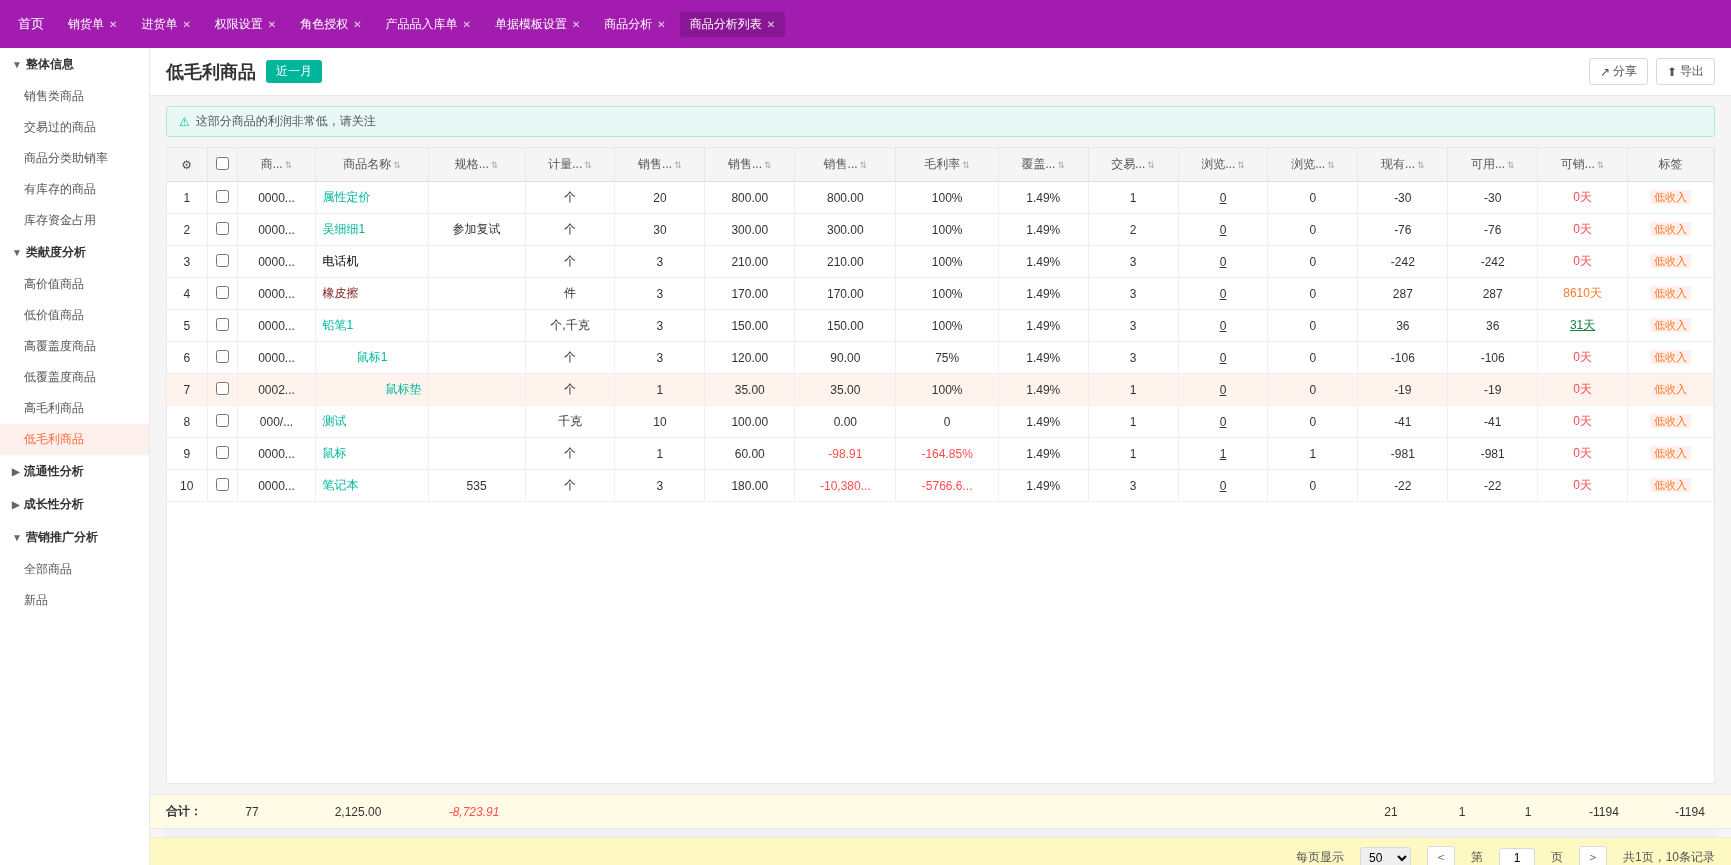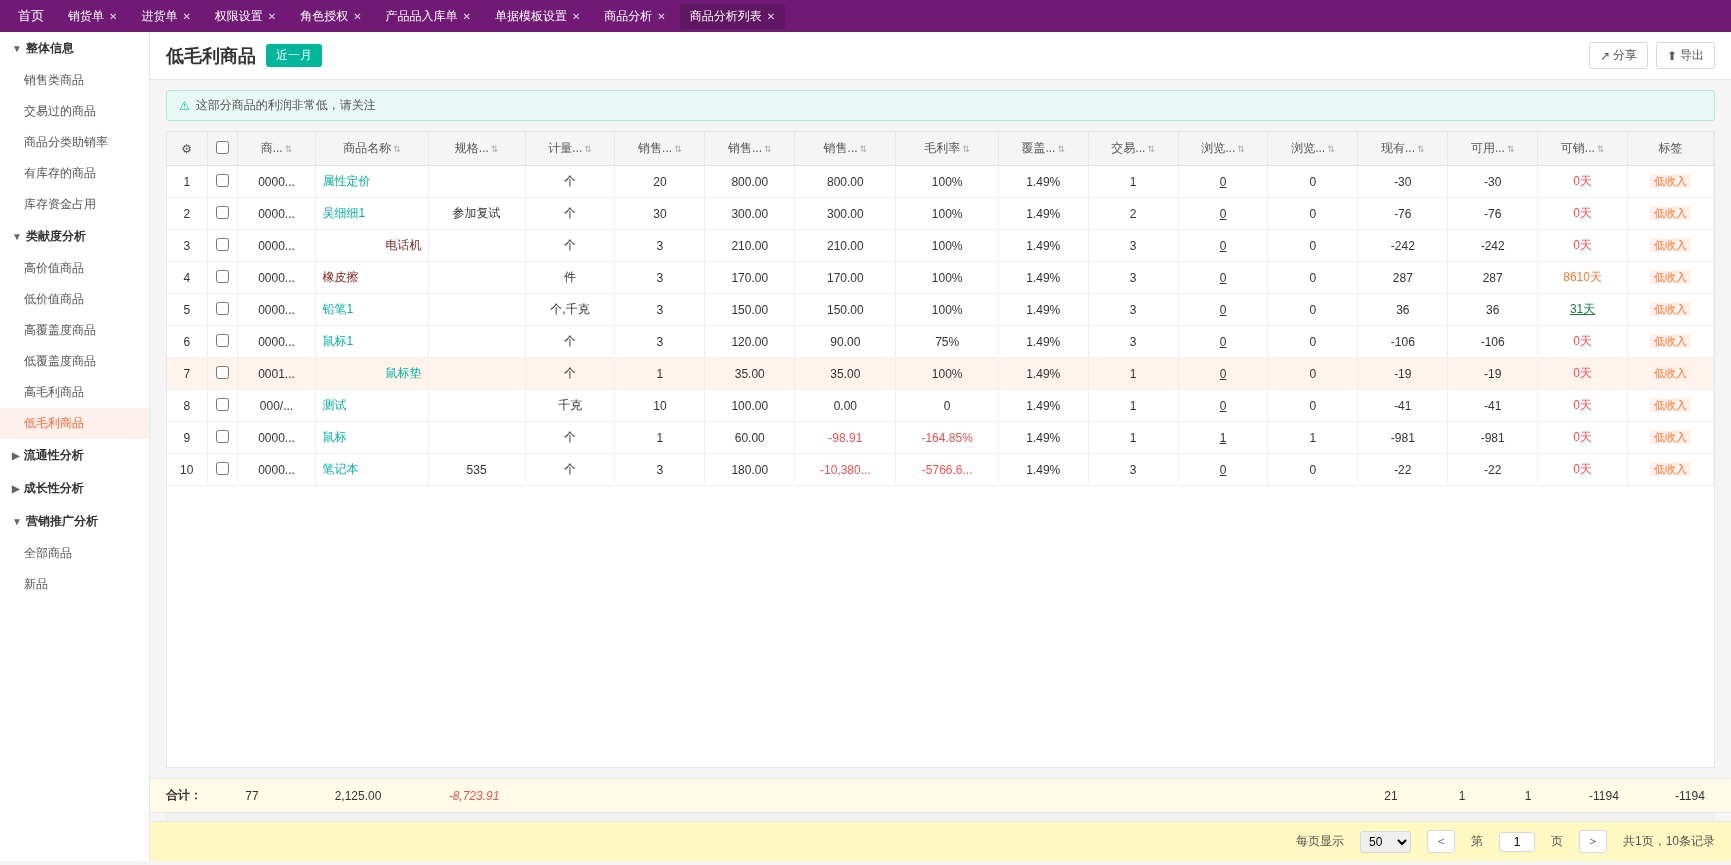--- a/index.html
+++ b/index.html
@@ -1,21 +1,21 @@
 <!DOCTYPE html>
 <html><head>
   <meta charset="utf-8">
   <style>
     * { box-sizing: border-box; margin: 0; padding: 0; font-family: 'Microsoft YaHei', SimSun, sans-serif; font-size: 12px; }
     body { background: #f5f5f5; overflow: hidden; }
 
     
     .top-nav {
-      background: #701a75;
-      height: 32px;
+      background: #a21caf;
+      height: 48px;
       display: flex;
       align-items: center;
       padding: 0 8px;
       gap: 4px;
     }
     .nav-item {
       color: #fff;
       padding: 4px 10px;
       cursor: pointer;
       border-radius: 3px;
@@ -405,21 +405,21 @@
     <td>0</td>
     <td>-76</td>
     <td>-76</td>
     <td style="color:#ff4d4f;">0天</td>
     <td><span class="tag-low">低收入</span></td>
   </tr>
             <tr>
     <td>3</td>
     <td><input type="checkbox" style=""></td>
     <td>0000...</td>
-    <td style="text-align:right; color:#7f1d1d; cursor:pointer;">电话机</td>
+    <td style="text-align:left; color:#000000; cursor:pointer;">电话机</td>
     <td></td>
     <td>个</td>
     <td>3</td>
     <td>210.00</td>
     <td style="">210.00</td>
     <td style="">100%</td>
     <td>1.49%</td>
     <td>3</td>
     <td><span class="underline-link">0</span></td>
     <td>0</td>
@@ -465,40 +465,40 @@
     <td>0</td>
     <td>36</td>
     <td>36</td>
     <td style="color:#15803d;text-decoration:underline;">31天</td>
     <td><span class="tag-low">低收入</span></td>
   </tr>
             <tr>
     <td>6</td>
     <td><input type="checkbox" style=""></td>
     <td>0000...</td>
-    <td style="text-align:left; color:#00b69b; cursor:pointer;">鼠标1</td>
+    <td style="text-align:center; color:#00b69b; cursor:pointer;">鼠标1</td>
     <td></td>
     <td>个</td>
     <td>3</td>
     <td>120.00</td>
     <td style="">90.00</td>
     <td style="">75%</td>
     <td>1.49%</td>
     <td>3</td>
     <td><span class="underline-link">0</span></td>
     <td>0</td>
     <td>-106</td>
     <td>-106</td>
     <td style="color:#ff4d4f;">0天</td>
     <td><span class="tag-low">低收入</span></td>
   </tr>
             <tr class="highlighted">
     <td>7</td>
     <td><input type="checkbox" style=""></td>
-    <td>0001...</td>
+    <td>0002...</td>
     <td style="text-align:right; color:#00b69b; cursor:pointer;">鼠标垫</td>
     <td></td>
     <td>个</td>
     <td>1</td>
     <td>35.00</td>
     <td style="">35.00</td>
     <td style="">100%</td>
     <td>1.49%</td>
     <td>1</td>
     <td><span class="underline-link">0</span></td>

